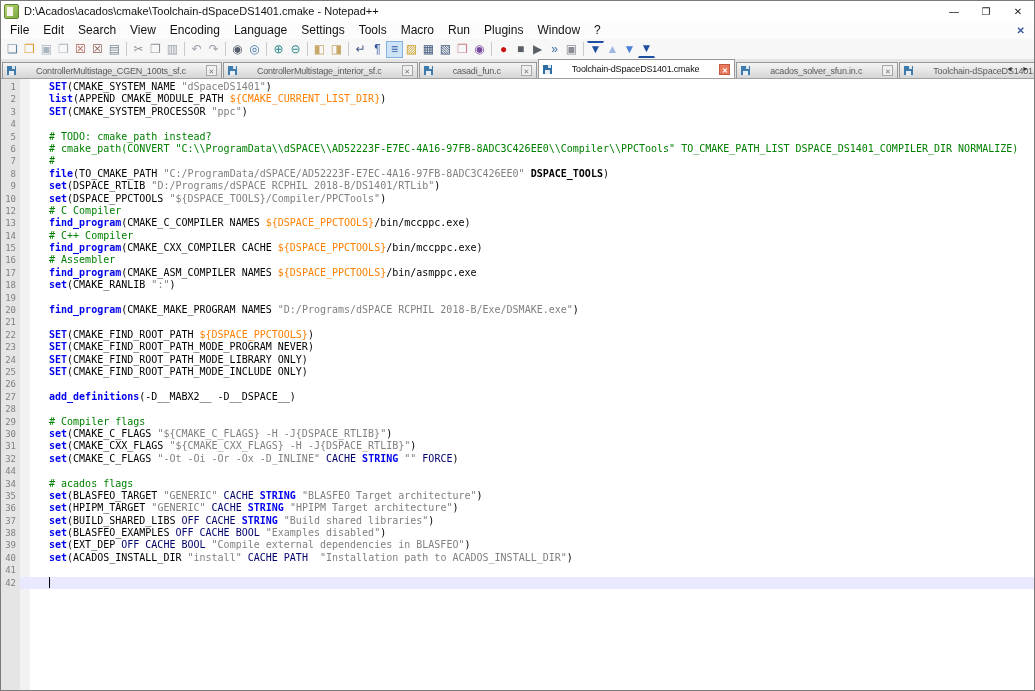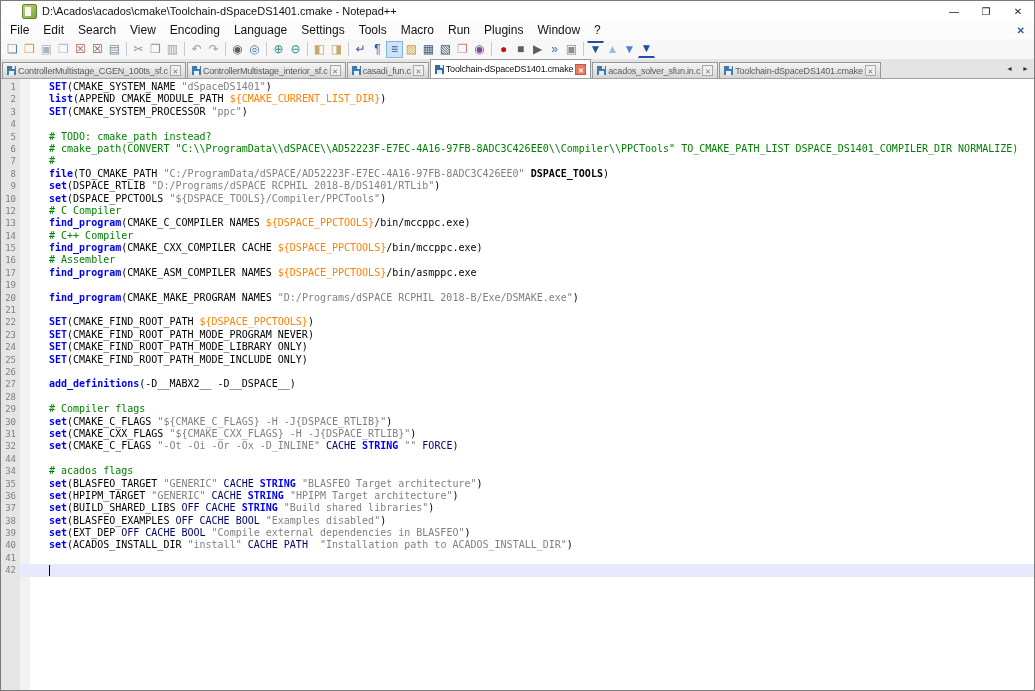--- a/index.html
+++ b/index.html
@@ -1,40 +1,40 @@
 <!DOCTYPE html>
 <html><head>
 <meta charset="utf-8">
 <style>
   html,body{margin:0;padding:0;background:#555;}
   .window{width:1035px;height:691px;box-sizing:border-box;border:1px solid #7a7a7a;
     background:#fff;display:flex;flex-direction:column;font-family:"Liberation Sans",sans-serif;overflow:hidden;}
   
-  .titlebar{height:20px;flex:none;display:flex;align-items:center;background:#ffffff;padding-left:21px;}
+  .titlebar{height:20px;flex:none;display:flex;align-items:center;background:#ffffff;padding-left:3px;}
   .appicon{width:13px;height:13px;flex:none;background:linear-gradient(135deg,#bfd77a,#7aa83f);
     border:1px solid #5d8430;border-radius:2px;position:relative;margin-right:5px;}
   .appicon::after{content:"";position:absolute;left:2px;top:2px;right:5px;bottom:2px;background:#f7f7ef;}
   .titletext{font-size:11px;color:#111;white-space:nowrap;}
   .wincontrols{margin-left:auto;display:flex;height:100%;}
   .winbtn{width:32px;height:100%;display:flex;align-items:center;justify-content:center;
     font-size:10px;color:#222;cursor:default;}
   
   .menubar{height:18px;flex:none;display:flex;align-items:center;background:#fcfcfc;padding-left:2px;}
   .menu-item{font-size:12px;color:#111;padding:0 7px;white-space:nowrap;}
   .menuclose{margin-left:auto;padding-right:9px;color:#3c5a9e;font-size:10px;font-weight:bold;}
   
   .toolbar{height:20px;flex:none;display:flex;align-items:center;background:#f7f7f7;padding-left:3px;}
   .tbtn{width:17px;height:17px;flex:none;display:flex;align-items:center;justify-content:center;
     font-size:12px;line-height:17px;border:1px solid transparent;box-sizing:border-box;}
   .tbtn.active{background:#cde3f7;border:1px solid #84b1dd;}
   .tsep{width:1px;height:14px;background:#c9c9c9;margin:0 3px;flex:none;}
   
   .tabbar{height:19px;flex:none;background:#e4e4e4;display:flex;align-items:flex-end;
     border-bottom:1px solid #a0a0a0;position:relative;padding-left:1px;}
-  .tab{height:16px;display:flex;align-items:center;gap:2px;padding:0 4px;margin-right:1px;
+  .tab{height:16px;display:flex;align-items:center;gap:20px;padding:0 4px;margin-right:1px;
     font-size:9px;letter-spacing:-0.2px;color:#5a5a5a;background:linear-gradient(#f4f4f4,#d6d6d6);
     border:1px solid #989898;border-bottom:none;white-space:nowrap;box-sizing:border-box;}
   .tab.active{height:19px;background:#ffffff;color:#101010;position:relative;z-index:2;}
   .floppy{width:9px;height:9px;flex:none;background:#3f7cad;position:relative;}
   .floppy::after{content:"";position:absolute;left:2px;bottom:0;width:5px;height:4px;background:#e8eef4;}
   .floppy::before{content:"";position:absolute;right:1px;top:0;width:3px;height:3px;background:#dce6ee;}
   .tab.active .floppy{background:#2f6da3;}
   .tclose{width:11px;height:11px;flex:none;font-size:7px;line-height:11px;text-align:center;
     color:#777;border:1px solid #a8a8a8;background:#efefef;box-sizing:border-box;}
   .tab.active .tclose{background:#e87a5e;border-color:#c05a3e;color:#fff;font-weight:bold;}
@@ -185,20 +185,21 @@
         <div class="row"><span class="ln">7</span><span class="gap"></span><span class="rowcode"><span class="tk-com">#</span></span></div>
         <div class="row"><span class="ln">8</span><span class="gap"></span><span class="rowcode"><span class="tk-kw">file</span><span class="tk-pl">(TO_CMAKE_PATH </span><span class="tk-str">"C:/ProgramData/dSPACE/AD52223F-E7EC-4A16-97FB-8ADC3C426EE0"</span><span class="tk-pl"> </span><span class="tk-b">DSPACE_TOOLS</span><span class="tk-pl">)</span></span></div>
         <div class="row"><span class="ln">9</span><span class="gap"></span><span class="rowcode"><span class="tk-kw">set</span><span class="tk-pl">(DSPACE_RTLIB </span><span class="tk-str">"D:/Programs/dSPACE RCPHIL 2018-B/DS1401/RTLib"</span><span class="tk-pl">)</span></span></div>
         <div class="row"><span class="ln">10</span><span class="gap"></span><span class="rowcode"><span class="tk-kw">set</span><span class="tk-pl">(DSPACE_PPCTOOLS </span><span class="tk-str">"${DSPACE_TOOLS}/Compiler/PPCTools"</span><span class="tk-pl">)</span></span></div>
         <div class="row"><span class="ln">12</span><span class="gap"></span><span class="rowcode"><span class="tk-com"># C Compiler</span></span></div>
         <div class="row"><span class="ln">13</span><span class="gap"></span><span class="rowcode"><span class="tk-kw">find_program</span><span class="tk-pl">(CMAKE_C_COMPILER NAMES </span><span class="tk-var">${DSPACE_PPCTOOLS}</span><span class="tk-pl">/bin/mccppc.exe)</span></span></div>
         <div class="row"><span class="ln">14</span><span class="gap"></span><span class="rowcode"><span class="tk-com"># C++ Compiler</span></span></div>
         <div class="row"><span class="ln">15</span><span class="gap"></span><span class="rowcode"><span class="tk-kw">find_program</span><span class="tk-pl">(CMAKE_CXX_COMPILER CACHE </span><span class="tk-var">${DSPACE_PPCTOOLS}</span><span class="tk-pl">/bin/mccppc.exe)</span></span></div>
         <div class="row"><span class="ln">16</span><span class="gap"></span><span class="rowcode"><span class="tk-com"># Assembler</span></span></div>
         <div class="row"><span class="ln">17</span><span class="gap"></span><span class="rowcode"><span class="tk-kw">find_program</span><span class="tk-pl">(CMAKE_ASM_COMPILER NAMES </span><span class="tk-var">${DSPACE_PPCTOOLS}</span><span class="tk-pl">/bin/asmppc.exe</span></span></div>
+        <div class="row"><span class="ln">18</span><span class="gap"></span><span class="rowcode"><span class="tk-kw">set</span><span class="tk-pl">(CMAKE_RANLIB </span><span class="tk-str">":"</span><span class="tk-pl">)</span></span></div>
         <div class="row"><span class="ln">19</span><span class="gap"></span><span class="rowcode"></span></div>
         <div class="row"><span class="ln">20</span><span class="gap"></span><span class="rowcode"><span class="tk-kw">find_program</span><span class="tk-pl">(CMAKE_MAKE_PROGRAM NAMES </span><span class="tk-str">"D:/Programs/dSPACE RCPHIL 2018-B/Exe/DSMAKE.exe"</span><span class="tk-pl">)</span></span></div>
         <div class="row"><span class="ln">21</span><span class="gap"></span><span class="rowcode"></span></div>
         <div class="row"><span class="ln">22</span><span class="gap"></span><span class="rowcode"><span class="tk-kw">SET</span><span class="tk-pl">(CMAKE_FIND_ROOT_PATH </span><span class="tk-var">${DSPACE_PPCTOOLS}</span><span class="tk-pl">)</span></span></div>
         <div class="row"><span class="ln">23</span><span class="gap"></span><span class="rowcode"><span class="tk-kw">SET</span><span class="tk-pl">(CMAKE_FIND_ROOT_PATH_MODE_PROGRAM NEVER)</span></span></div>
         <div class="row"><span class="ln">24</span><span class="gap"></span><span class="rowcode"><span class="tk-kw">SET</span><span class="tk-pl">(CMAKE_FIND_ROOT_PATH_MODE_LIBRARY ONLY)</span></span></div>
         <div class="row"><span class="ln">25</span><span class="gap"></span><span class="rowcode"><span class="tk-kw">SET</span><span class="tk-pl">(CMAKE_FIND_ROOT_PATH_MODE_INCLUDE ONLY)</span></span></div>
         <div class="row"><span class="ln">26</span><span class="gap"></span><span class="rowcode"></span></div>
         <div class="row"><span class="ln">27</span><span class="gap"></span><span class="rowcode"><span class="tk-kw">add_definitions</span><span class="tk-pl">(-D__MABX2__ -D__DSPACE__)</span></span></div>
         <div class="row"><span class="ln">28</span><span class="gap"></span><span class="rowcode"></span></div>

